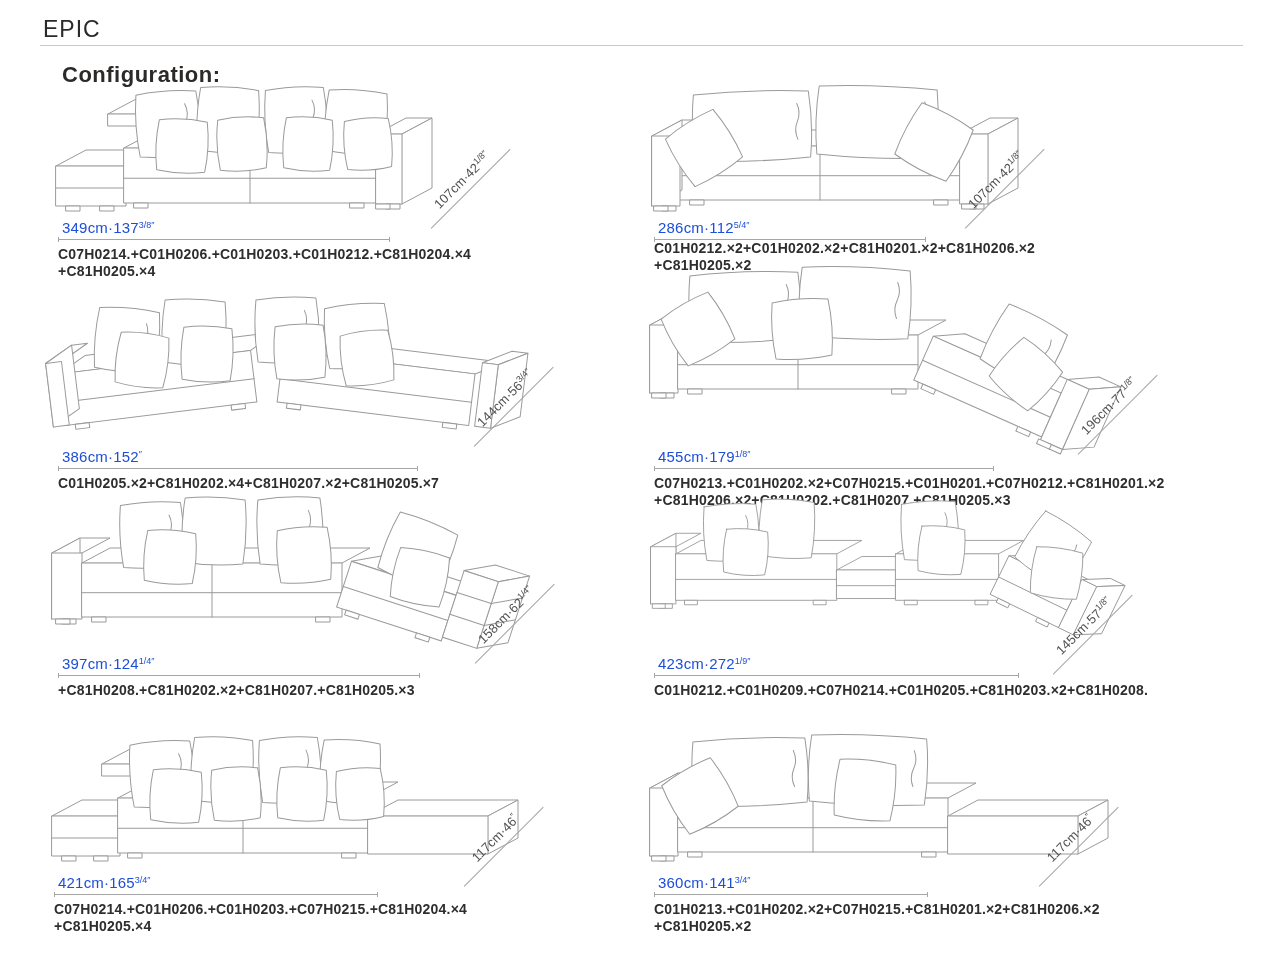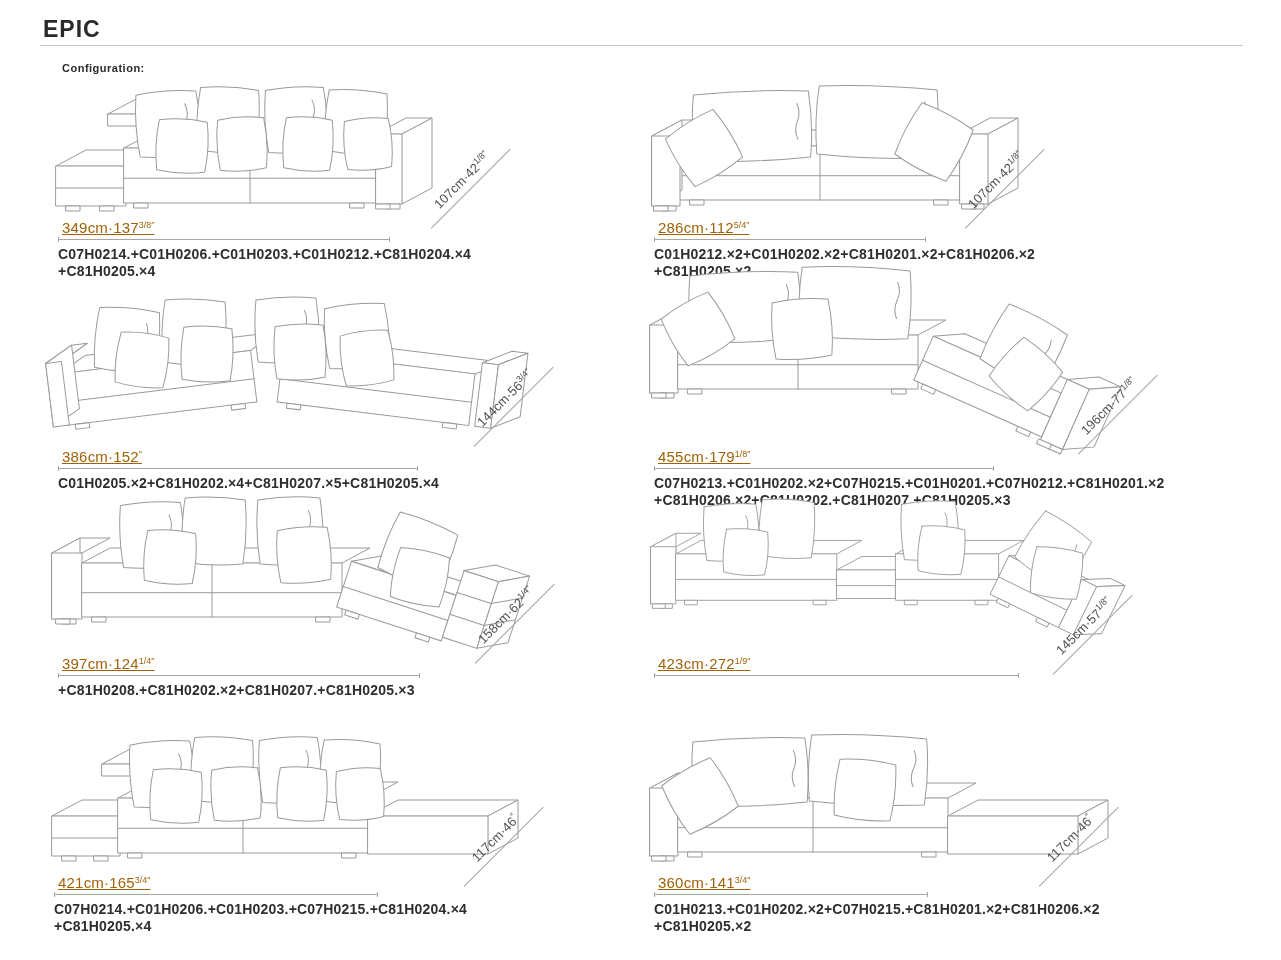--- a/index.html
+++ b/index.html
@@ -3,33 +3,33 @@
 <meta charset="utf-8">
 <style>
   * { margin:0; padding:0; box-sizing:border-box; }
   html,body { background:#fff; }
   body {
     width:1281px; height:960px; position:relative; overflow:hidden;
     font-family:"Liberation Sans","DejaVu Sans",sans-serif;
   }
   .page-title {
     position:absolute; left:43px; top:16px;
-    font-size:23px; font-weight:bold; letter-spacing:1px; color:#2b2a29;
+    font-size:23px; font-weight:normal; letter-spacing:1px; color:#2b2a29;
   }
   .title-rule {
     position:absolute; left:40px; top:45px; width:1203px; height:1px; background:#c9c9c9;
   }
   .section-heading {
     position:absolute; left:62px; top:62px;
-    font-size:11px; font-weight:bold; letter-spacing:0.5px; color:#2b2a29;
+    font-size:22px; font-weight:bold; letter-spacing:0.5px; color:#2b2a29;
   }
   .config { position:absolute; left:0; top:0; width:0; height:0; }
   svg.sofa { position:absolute; overflow:visible; }
   .dim {
-    position:absolute; font-size:15px; color:#a16207; white-space:nowrap; letter-spacing:0.2px;text-decoration:underline;
+    position:absolute; font-size:15px; color:#1d4ed8; white-space:nowrap; letter-spacing:0.2px;
   }
   .dim .sup, .diag .sup {
     font-size:9px; position:relative; top:-5px; letter-spacing:0;
   }
   .dim-line { position:absolute; height:1px; background:#a6a6a6; }
   .dim-line::before, .dim-line::after {
     content:""; position:absolute; width:1px; height:5px; background:#a6a6a6; top:-2px;
   }
   .dim-line::before { left:0; }
   .dim-line::after { right:0; }
@@ -135,21 +135,21 @@
       <g transform="rotate(-32 52 60)">
         <path d="M24,32 Q52,28 80,32 Q84,60 80,88 Q52,92 24,88 Q20,60 24,32 Z" fill="#fff" stroke="#9a9a9a" stroke-width="1" stroke-linejoin="round" stroke-linecap="round"></path>
       </g>
       <g transform="rotate(28 282 54)">
         <path d="M253,25 Q282,21 311,25 Q315,54 311,83 Q282,87 253,83 Q249,54 253,25 Z" fill="#fff" stroke="#9a9a9a" stroke-width="1" stroke-linejoin="round" stroke-linecap="round"></path>
       </g>
     </svg>
   <div class="dim" style="left:658px;top:219px"><span>286cm·112</span><span class="sup">5/4″</span></div>
   <div class="dim-line" style="left:654px;top:239px;width:272px"></div>
   <div class="diag" style="left:942px;top:172px"><span>107cm·42</span><span class="sup">1/8″</span></div>
-  <div class="code" style="left:654px;top:246px">
+  <div class="code" style="left:654px;top:240px">
       <div>C01H0212.×2+C01H0202.×2+C81H0201.×2+C81H0206.×2</div>
       <div>+C81H0205.×2</div>
     </div>
 </figure>
 
 <figure class="config">
   <svg class="sofa" style="left:52px;top:298px" width="440" height="160" viewBox="0 0 440 160">
       <g transform="rotate(-7 205 105)">
         <path d="M12,52 L40,37 L233,37 L205,52 Z" fill="#fff" stroke="#9a9a9a" stroke-width="1" stroke-linejoin="round" stroke-linecap="round"></path>
         <path d="M12,52 L205,52 L205,104 L12,104 Z" fill="#fff" stroke="#9a9a9a" stroke-width="1" stroke-linejoin="round" stroke-linecap="round"></path>
@@ -194,21 +194,21 @@
         <path d="M224,28 Q248,24 272,28 Q276,54 272,80 Q248,84 224,80 Q220,54 224,28 Z" fill="#fff" stroke="#9a9a9a" stroke-width="1" stroke-linejoin="round" stroke-linecap="round"></path>
       </g>
       <g transform="rotate(-7 315 60)">
         <path d="M291,35 Q315,31 339,35 Q343,60 339,85 Q315,89 291,85 Q287,60 291,35 Z" fill="#fff" stroke="#9a9a9a" stroke-width="1" stroke-linejoin="round" stroke-linecap="round"></path>
       </g>
     </svg>
   <div class="dim" style="left:62px;top:448px"><span>386cm·152</span><span class="sup">″</span></div>
   <div class="dim-line" style="left:58px;top:468px;width:360px"></div>
   <div class="diag" style="left:451px;top:390px"><span>144cm·56</span><span class="sup">3/4″</span></div>
   <div class="code" style="left:58px;top:475px">
-      <div>C01H0205.×2+C81H0202.×4+C81H0207.×5+C81H0205.×4</div>
+      <div>C01H0205.×2+C81H0202.×4+C81H0207.×2+C81H0205.×7</div>
       <div></div>
     </div>
 </figure>
 
 <figure class="config">
   <svg class="sofa" style="left:650px;top:268px" width="460" height="185" viewBox="0 0 460 185">
       <path d="M0,57 L28,42 L56,42 L28,57 Z" fill="#fff" stroke="#9a9a9a" stroke-width="1" stroke-linejoin="round" stroke-linecap="round"></path>
       <path d="M0,57 L28,42 L28,110 L0,125 Z" fill="#fff" stroke="#9a9a9a" stroke-width="1" stroke-linejoin="round" stroke-linecap="round"></path>
       <path d="M0,57 L28,57 L28,125 L0,125 Z" fill="#fff" stroke="#9a9a9a" stroke-width="1" stroke-linejoin="round" stroke-linecap="round"></path>
       <path d="M10,125 h14 v5 h-14 Z" fill="#fff" stroke="#9a9a9a" stroke-width="1" stroke-linejoin="round" stroke-linecap="round"></path>
@@ -373,20 +373,21 @@
         <path d="M83,32 Q106,28 129,32 Q133,56 129,80 Q106,84 83,80 Q79,56 83,32 Z" fill="#fff" stroke="#9a9a9a" stroke-width="1" stroke-linejoin="round" stroke-linecap="round"></path>
       </g>
       <g transform="rotate(5 325 54)">
         <path d="M301,29 Q325,25 349,29 Q353,54 349,79 Q325,83 301,79 Q297,54 301,29 Z" fill="#fff" stroke="#9a9a9a" stroke-width="1" stroke-linejoin="round" stroke-linecap="round"></path>
       </g>
     </svg>
   <div class="dim" style="left:658px;top:655px"><span>423cm·272</span><span class="sup">1/9″</span></div>
   <div class="dim-line" style="left:654px;top:675px;width:365px"></div>
   <div class="diag" style="left:1030px;top:618px"><span>145cm·57</span><span class="sup">1/8″</span></div>
   <div class="code" style="left:654px;top:682px">
+      <div>C01H0212.+C01H0209.+C07H0214.+C01H0205.+C81H0203.×2+C81H0208.</div>
     </div>
 </figure>
 
 <figure class="config">
   <svg class="sofa" style="left:52px;top:740px" width="470" height="150" viewBox="0 0 470 150">
       <path d="M50,24 L80,8 L132,8 L102,24 Z" fill="#fff" stroke="#9a9a9a" stroke-width="1" stroke-linejoin="round" stroke-linecap="round"></path>
       <path d="M50,24 L102,24 L102,36 L50,36 Z" fill="#fff" stroke="#9a9a9a" stroke-width="1" stroke-linejoin="round" stroke-linecap="round"></path>
       <path d="M0,76 L30,60 L98,60 L68,76 Z" fill="#fff" stroke="#9a9a9a" stroke-width="1" stroke-linejoin="round" stroke-linecap="round"></path>
       <path d="M0,76 L68,76 L68,116 L0,116 Z" fill="#fff" stroke="#9a9a9a" stroke-width="1" stroke-linejoin="round" stroke-linecap="round"></path>
       <path d="M0,98 L68,98" fill="none" stroke="#9a9a9a" stroke-width="1" stroke-linejoin="round" stroke-linecap="round"></path>

